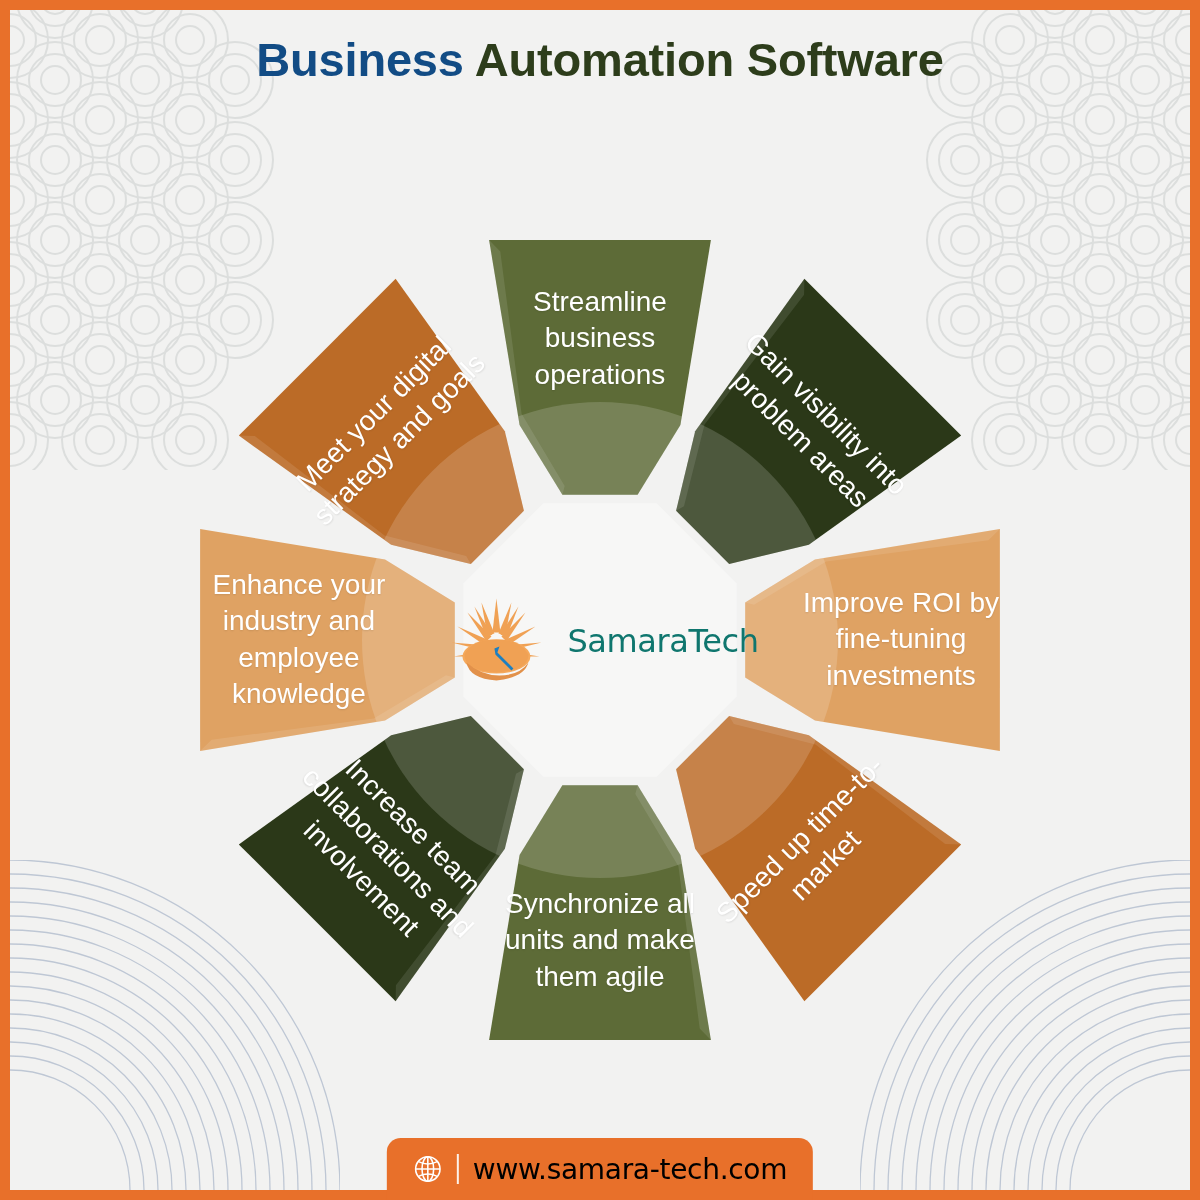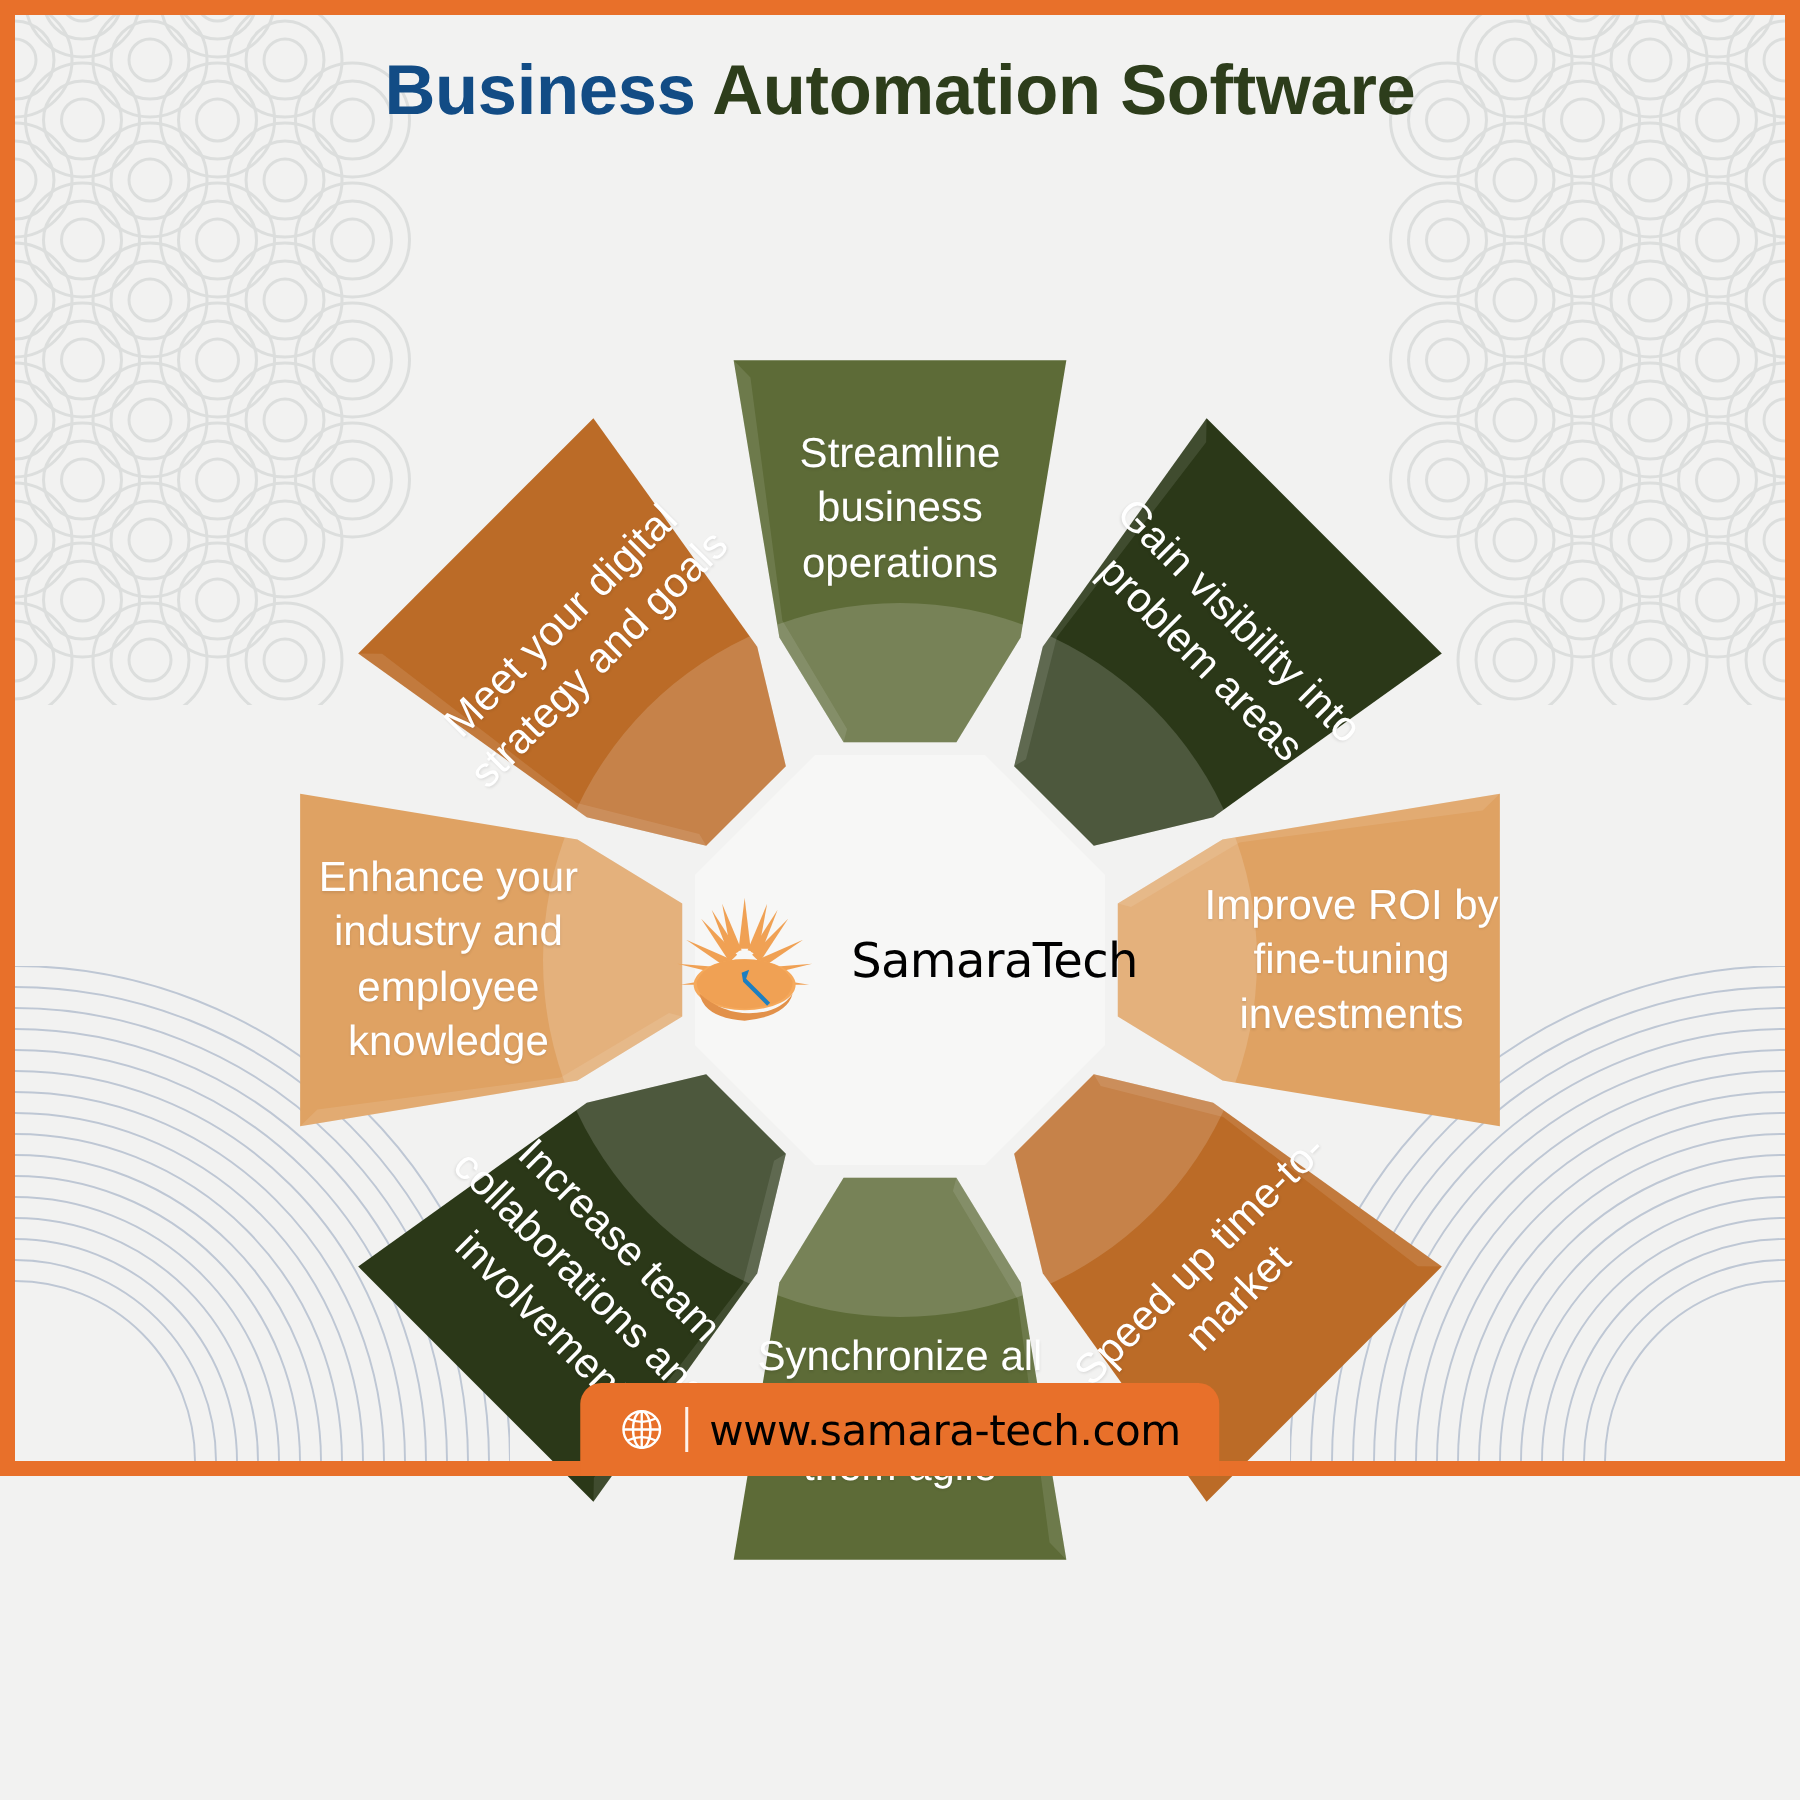--- a/index.html
+++ b/index.html
@@ -4,21 +4,21 @@
 <style>
   * { box-sizing: border-box; margin: 0; padding: 0; }
   html, body {
     width: 1200px; height: 1200px;
     background: #f2f2f1;
     font-family: "Liberation Sans", sans-serif;
     overflow: hidden;
   }
   #canvas {
     position: relative;
-    width: 1200px; height: 984px;
+    width: 1200px; height: 1200px;
     background: #f2f2f1;
   }
 
   
   .frame {
     position: absolute; inset: 0;
     border: 10px solid #e8702a;
     pointer-events: none;
     z-index: 40;
   }
@@ -73,21 +73,21 @@
     left: 50%; top: 50%;
     transform: translate(-50%, -50%);
     display: flex;
     align-items: center;
     gap: 16px;
     z-index: 12;
   }
   .logo-mark { width: 110px; height: 95px; flex: none; }
   .logo-text {
     font-size: 32px;
-    color: #000000;
+    color: #0f766e;
     letter-spacing: -0.4px;
     font-family: "DejaVu Sans", sans-serif;
     font-weight: 500;
     white-space: nowrap;
   }
 
   
   .footer-bar {
     position: absolute;
     left: 50%;

